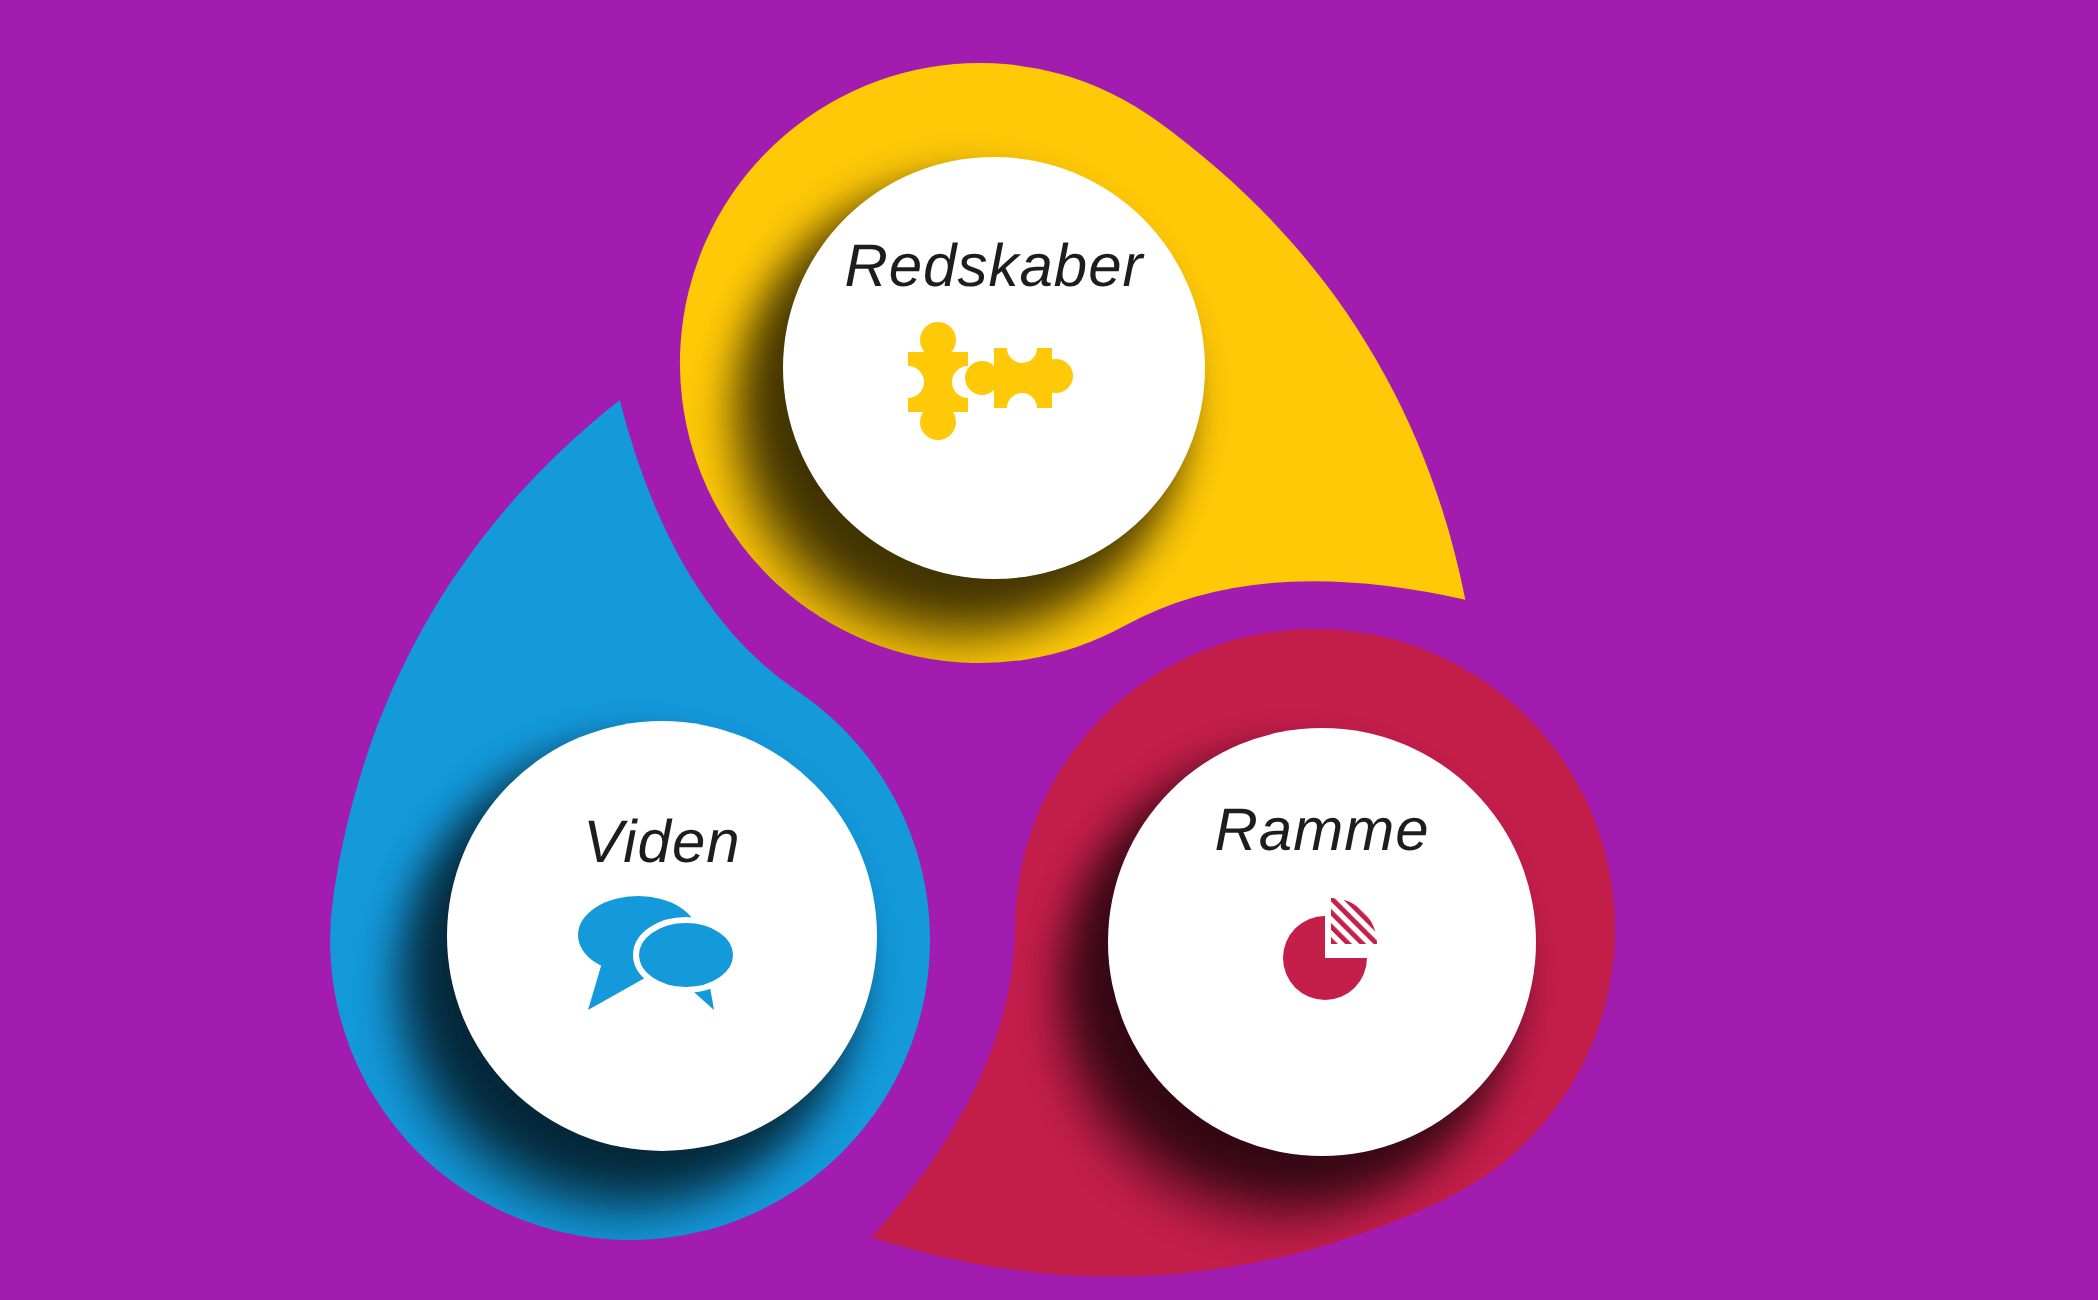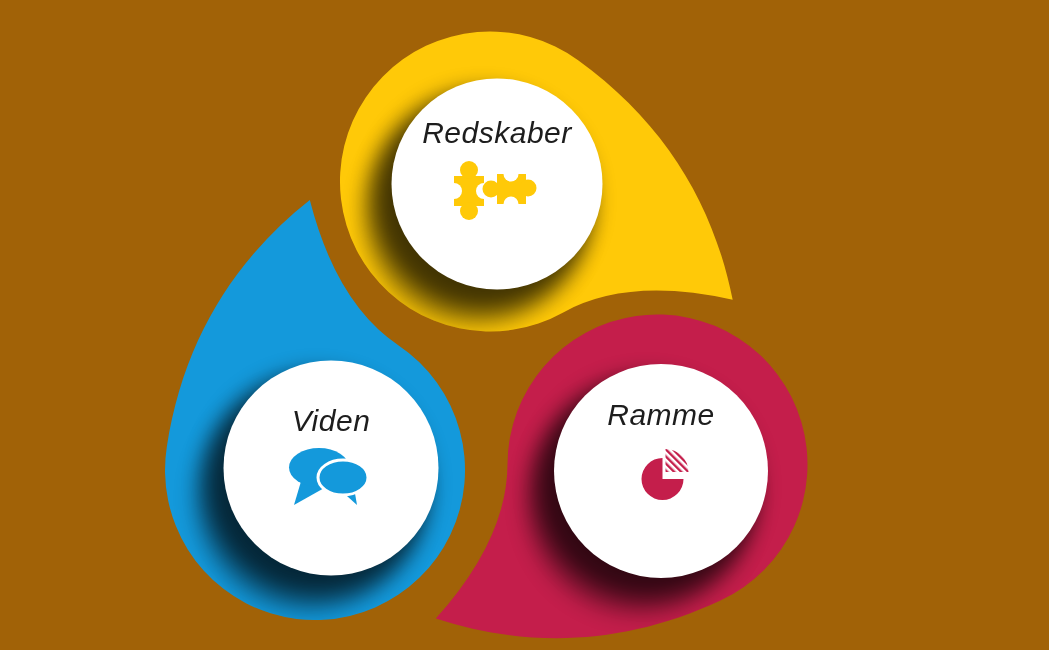--- a/index.html
+++ b/index.html
@@ -8,21 +8,21 @@
     background: #ffffff;
     width: 1049px;
     height: 650px;
     overflow: hidden;
     font-family: "Liberation Sans", sans-serif;
   }
   .stage {
     position: relative;
     width: 1049px;
     height: 650px;
-    background: #a16207;
+    background: #a21caf;
   }
   svg { display: block; }
   .node-label {
     font-family: "Liberation Sans", sans-serif;
     font-style: italic;
     font-size: 30px;
     letter-spacing: 0.5px;
   }
 </style>
 </head>

